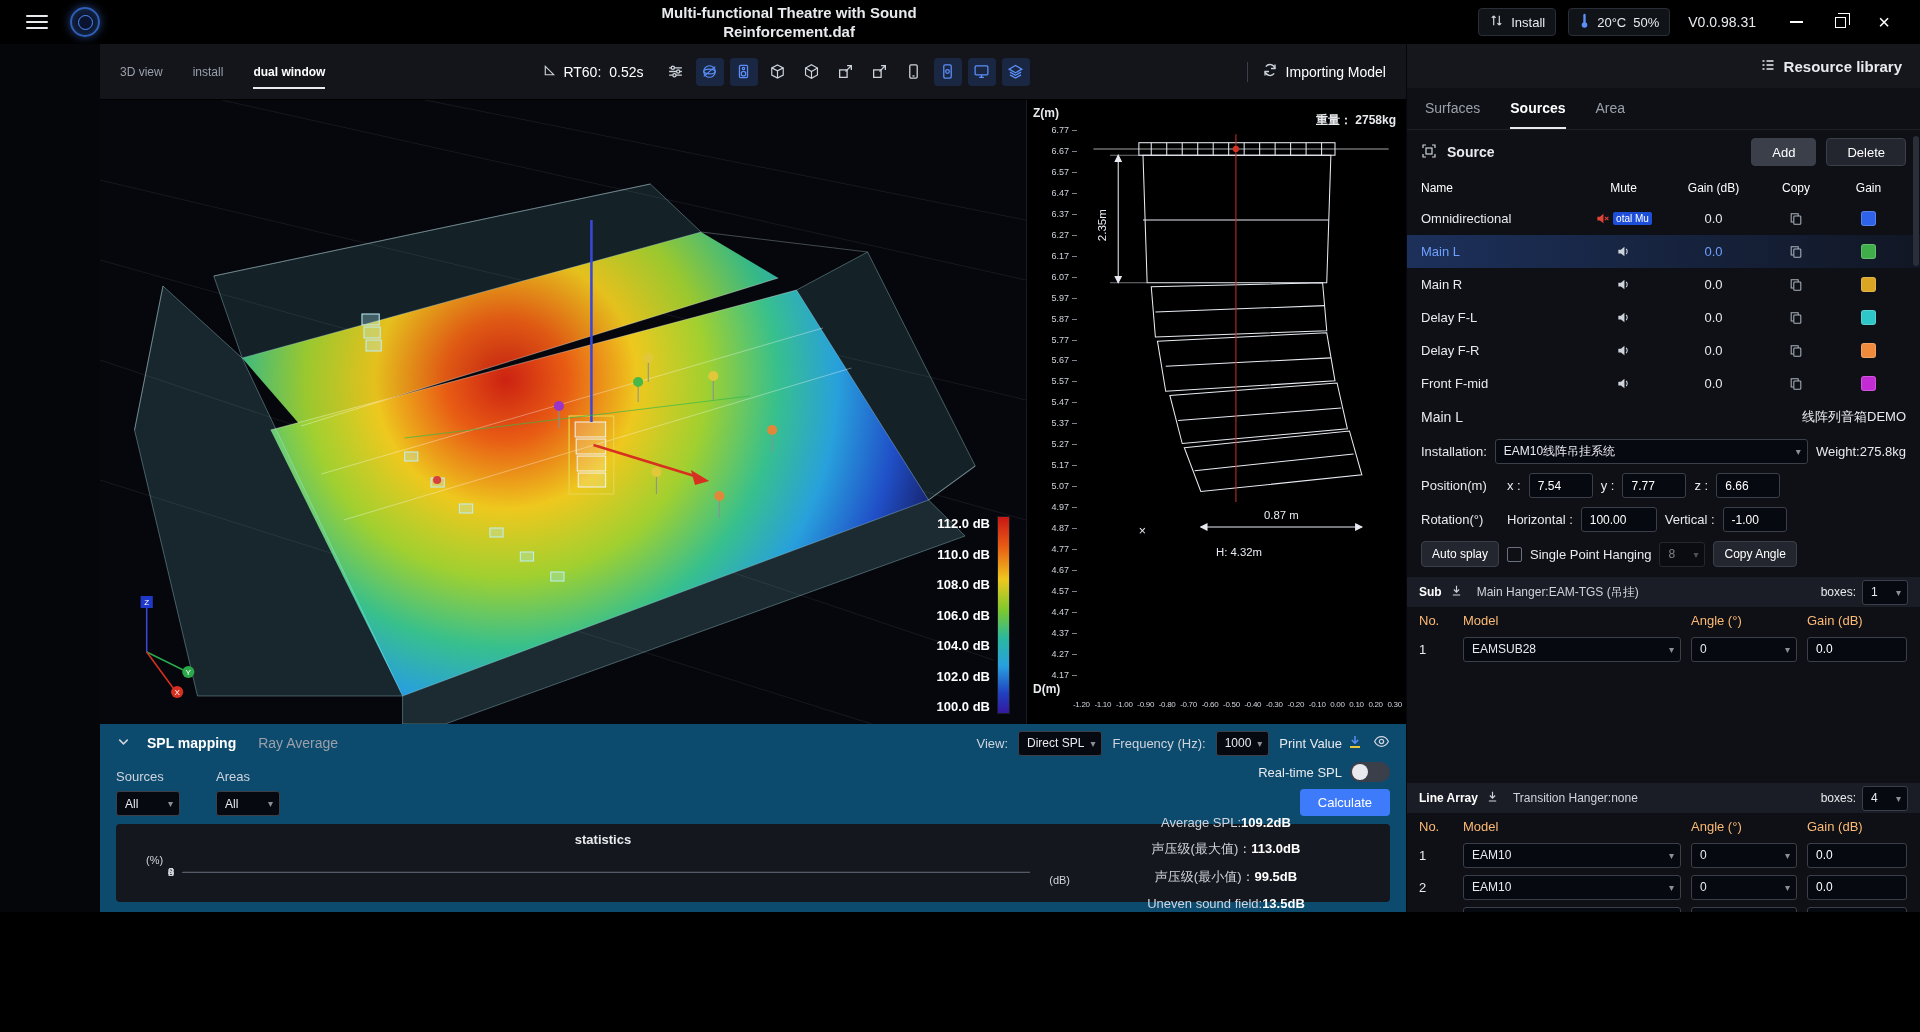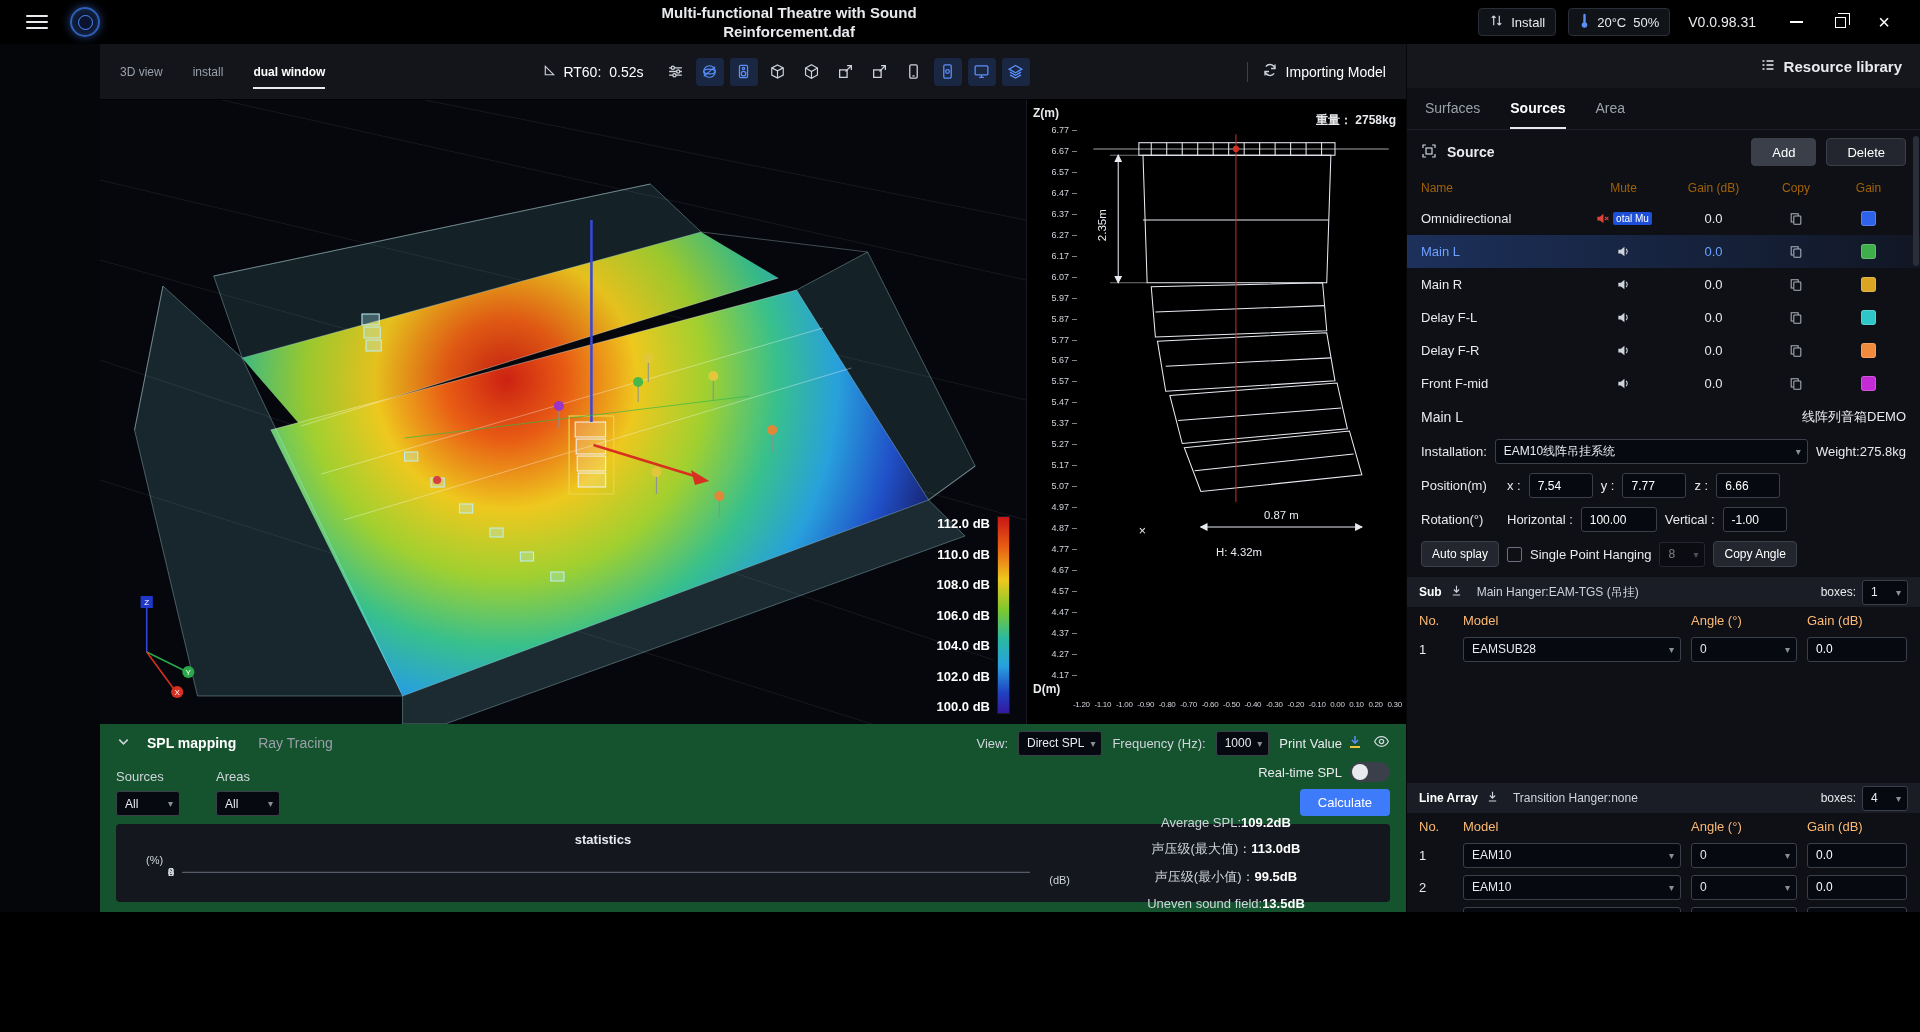--- a/index.html
+++ b/index.html
@@ -49,21 +49,21 @@
 .vpside{width:380px;position:relative;background:#000;border-left:1px solid #171a20;flex:none}
 .zlabel{position:absolute;top:6px;left:6px;font-weight:bold;font-size:12px}
 .weight{position:absolute;top:12px;right:10px;font-size:12px;font-weight:bold}
 .zticks{position:absolute;top:26px;bottom:44px;left:10px;width:40px;display:flex;flex-direction:column;justify-content:space-between;align-items:flex-end;font-size:9px;color:#cfd4dc}
 .zt{display:flex;align-items:center;gap:3px;line-height:1}
 .zt::after{content:"";width:5px;height:1px;background:#7a828c}
 .side-svg{position:absolute;left:52px;top:26px;right:8px;bottom:34px;width:320px;height:564px}
 .dlabel{position:absolute;bottom:28px;left:6px;font-weight:bold;font-size:12px}
 .dticks{position:absolute;bottom:15px;left:46px;right:4px;display:flex;justify-content:space-between;font-size:8px;color:#cfd4dc;letter-spacing:-.3px}
 
-.bp{flex:1;display:flex;flex-direction:column;background:#14532d;min-height:0}
+.bp{flex:1;display:flex;flex-direction:column;background:#0c4a6e;min-height:0}
 .bp-tabs{height:38px;display:flex;align-items:center;gap:16px;padding:0 16px;flex:none}
 .bptabs{display:flex;gap:22px}
 .bptab{font-size:14px;color:#9aa0aa;cursor:pointer}
 .bptab.on{color:#fff;font-weight:bold}
 .bp-right{margin-left:auto;display:flex;align-items:center;gap:10px;font-size:13px;color:#e8eaee}
 .lab{color:#cfd4dc}
 .bp-controls{display:flex;padding:0 16px 6px;align-items:flex-end;gap:36px;flex:none}
 .stack{display:flex;flex-direction:column;gap:7px;font-size:13px}
 .bp-actions{margin-left:auto;display:flex;flex-direction:column;align-items:flex-end;gap:7px}
 .rts{display:flex;align-items:center;gap:8px;font-size:13px}
@@ -89,21 +89,21 @@
 .rp{width:514px;display:flex;flex-direction:column;background:#0e1016;border-left:1px solid #04060a;flex:none;position:relative;overflow:hidden}
 .rp-header{height:44px;display:flex;align-items:center;justify-content:flex-end;gap:8px;padding:0 18px;background:#15171d;font-size:15px;font-weight:bold;flex:none}
 .rp-tabs{height:42px;display:flex;gap:30px;padding:0 18px;align-items:center;border-bottom:1px solid #1c2028;flex:none}
 .rptab{color:#9aa0aa;font-size:14px;height:100%;display:flex;align-items:center;border-bottom:2px solid transparent;cursor:pointer}
 .rptab.on{color:#fff;border-bottom-color:#e8eaee;font-weight:bold}
 .src-head{display:flex;align-items:center;gap:10px;padding:8px 14px;height:44px;flex:none}
 .src-label{font-weight:bold;font-size:14px}
 .btn{height:28px;padding:0 20px;background:#23262e;border:1px solid #3a3f4a;border-radius:4px;color:#fff;font-size:13px;cursor:pointer}
 .btn.add{margin-left:auto;background:#3a3f4a}
 .src-thead,.src-row{display:grid;grid-template-columns:160px 85px 95px 70px 1fr;align-items:center;padding:0 14px}
-.src-thead{height:28px;font-size:12px;color:#a16207;flex:none}
+.src-thead{height:28px;font-size:12px;color:#ffffff;flex:none}
 .src-thead span{text-align:center}
 .src-thead span:first-child{text-align:left}
 .src-row{height:33px;font-size:13px}
 .src-row.sel{background:linear-gradient(90deg,rgba(62,123,250,.30),rgba(62,123,250,.06))}
 .src-row.sel .c-name,.src-row.sel .c-gain{color:#6ea0ff}
 .c-mute,.c-gain,.c-copy,.c-color{display:flex;justify-content:center;align-items:center;gap:3px}
 .mute-badge{background:#1d4ed8;color:#fff;font-size:10px;padding:1px 3px;border-radius:2px;white-space:nowrap}
 .swatch{width:15px;height:15px;border-radius:3px;display:inline-block;border:1px solid rgba(255,255,255,.2)}
 .detail{padding:6px 14px 10px;display:flex;flex-direction:column;gap:9px;font-size:13px;flex:none}
 .d-row{display:flex;align-items:center;gap:8px}
@@ -468,21 +468,21 @@
         </div>
       </div>
 
       <div class="bp">
         <div class="bp-tabs">
           <span><svg width="15" height="15" viewBox="0 0 16 16" fill="none" stroke="#cfd4dc" stroke-width="1.6">
                 <path d="M3.5 6l4.5 4.5L12.5 6"></path>
               </svg></span>
           <div class="bptabs" id="bp-tabs-list">
               <div class="bptab on">SPL mapping</div>
-              <div class="bptab">Ray Tracing</div>
+              <div class="bptab">Ray Average</div>
             </div>
           <div class="bp-right">
             <span class="lab">View:</span>
             <span class="dd">
                 <span class="ddv">Direct SPL</span>
                 <span class="caret">▾</span>
               </span>
             <span class="lab">Frequency (Hz):</span>
             <span class="dd">
                 <span class="ddv">1000</span>

